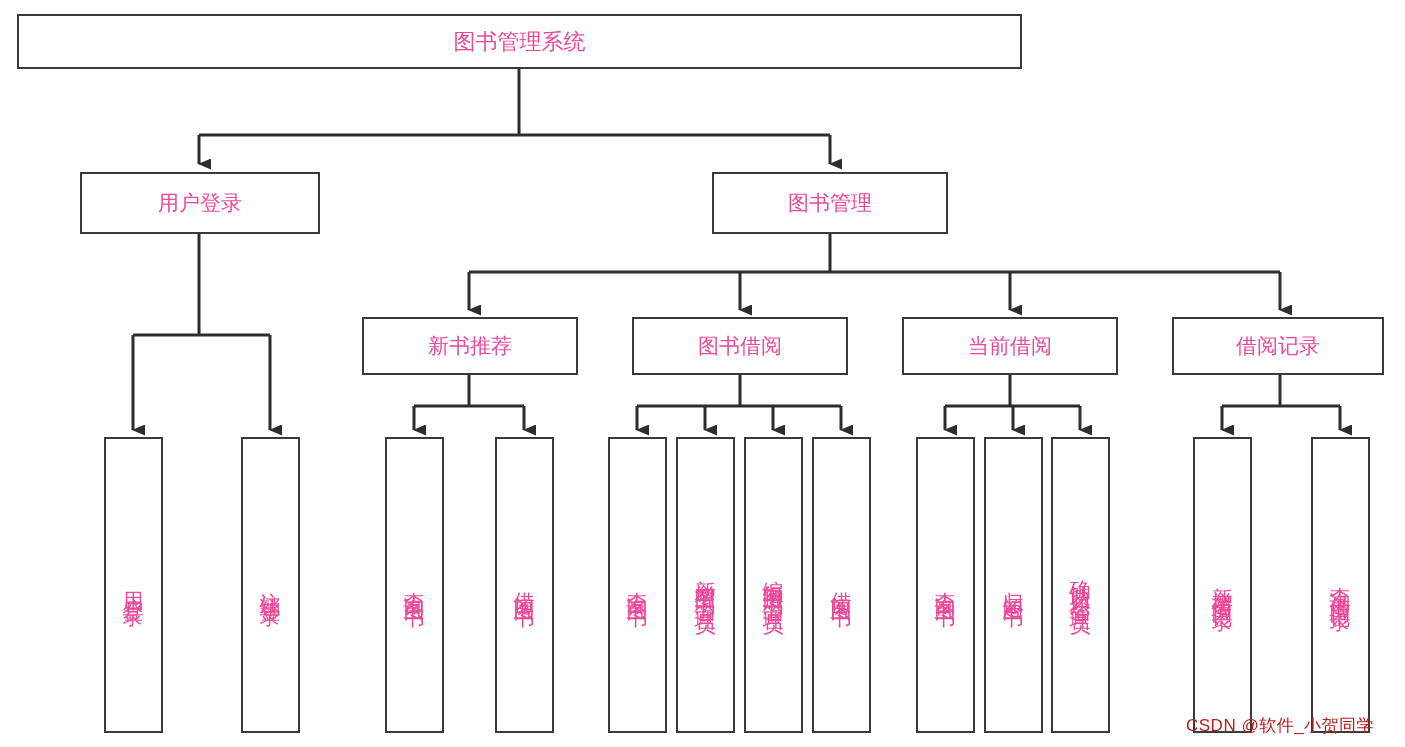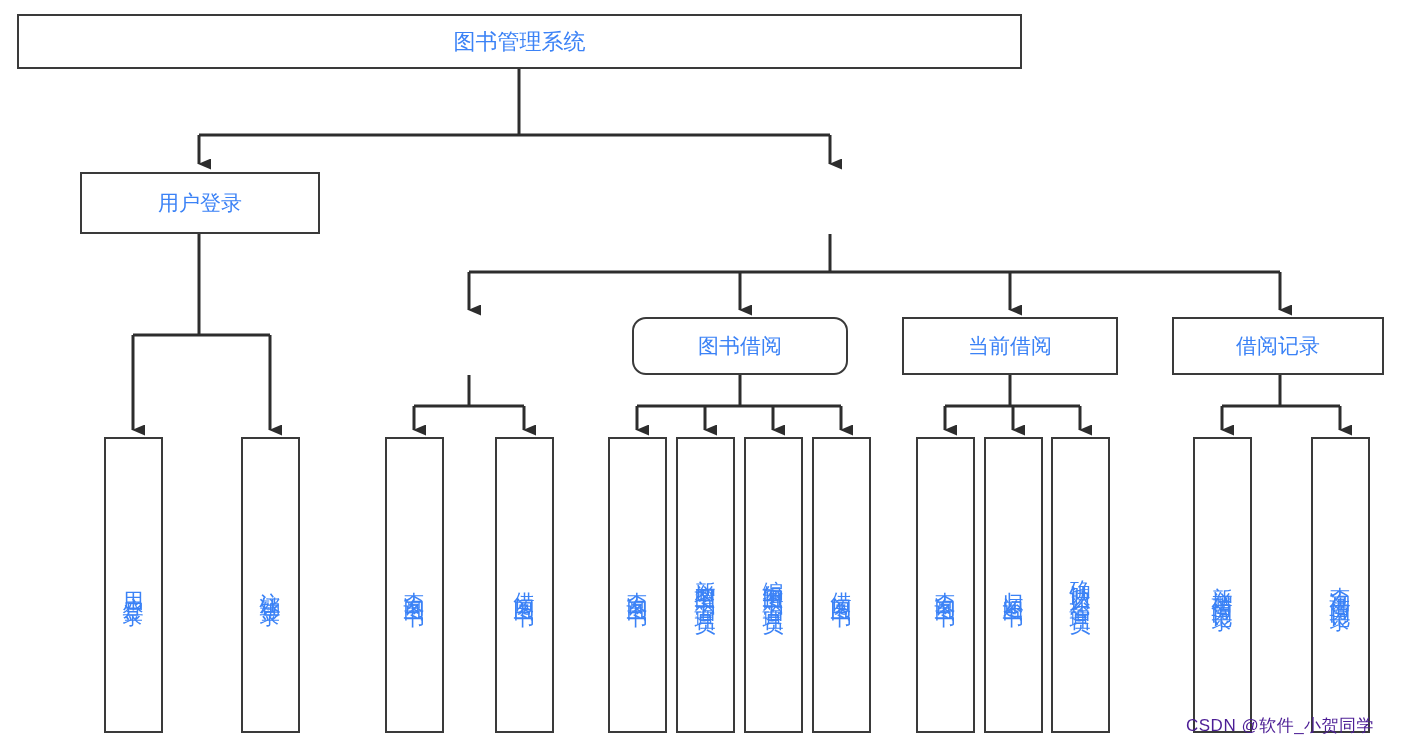--- a/index.html
+++ b/index.html
@@ -25,21 +25,21 @@
     pointer-events: none;
   }
   .node {
     position: absolute;
     box-sizing: border-box;
     border: 2px solid #3a3a3a;
     background: #ffffff;
     display: flex;
     align-items: center;
     justify-content: center;
-    color: #3b82f6;
+    color: #ec4899;
   }
   .node.root {
     font-size: 22px;
   }
   .node.level2 {
     font-size: 21px;
   }
   .node.level3 {
     font-size: 21px;
   }
@@ -56,21 +56,21 @@
     writing-mode: vertical-rl;
     text-orientation: upright;
     display: block;
     text-align: center;
   }
   .watermark {
     position: absolute;
     left: 1186px;
     top: 714px;
     font-size: 17px;
-    color: #4c1d95;
+    color: #b91c1c;
     letter-spacing: 0.5px;
     white-space: nowrap;
   }
 </style>
 </head>
 <body>
 
 <div id="canvas">
 
   <svg id="wires" viewBox="0 0 1405 747" width="1405" height="747" xmlns="http://www.w3.org/2000/svg">
@@ -125,23 +125,29 @@
   </svg>
 
   <div class="node root" style="left:17px; top:14px; width:1005px; height:55px;">
     <span>图书管理系统</span>
   </div>
 
   <div class="node level2" style="left:80px; top:172px; width:240px; height:62px;">
     <span>用户登录</span>
   </div>
 
-
-
-  <div class="node level3" style="left:632px; top:317px; width:216px; height:58px;border-radius:14px;">
+  <div class="node level2" style="left:712px; top:172px; width:236px; height:62px;">
+    <span>图书管理</span>
+  </div>
+
+  <div class="node level3" style="left:362px; top:317px; width:216px; height:58px;">
+    <span>新书推荐</span>
+  </div>
+
+  <div class="node level3" style="left:632px; top:317px; width:216px; height:58px;">
     <span>图书借阅</span>
   </div>
 
   <div class="node level3" style="left:902px; top:317px; width:216px; height:58px;justify-content:center;">
     <span>当前借阅</span>
   </div>
 
   <div class="node level3" style="left:1172px; top:317px; width:212px; height:58px;">
     <span>借阅记录</span>
   </div>

